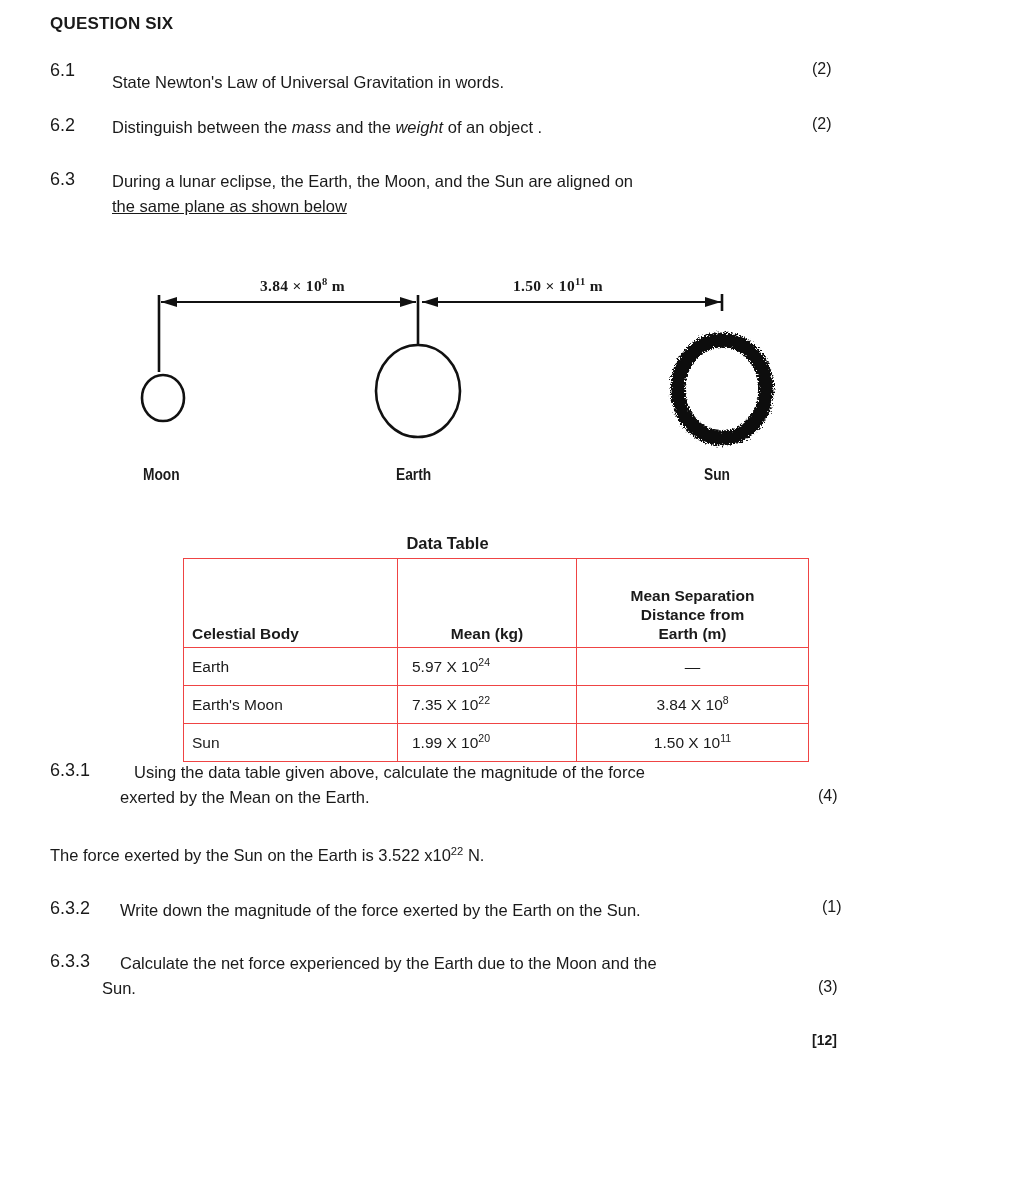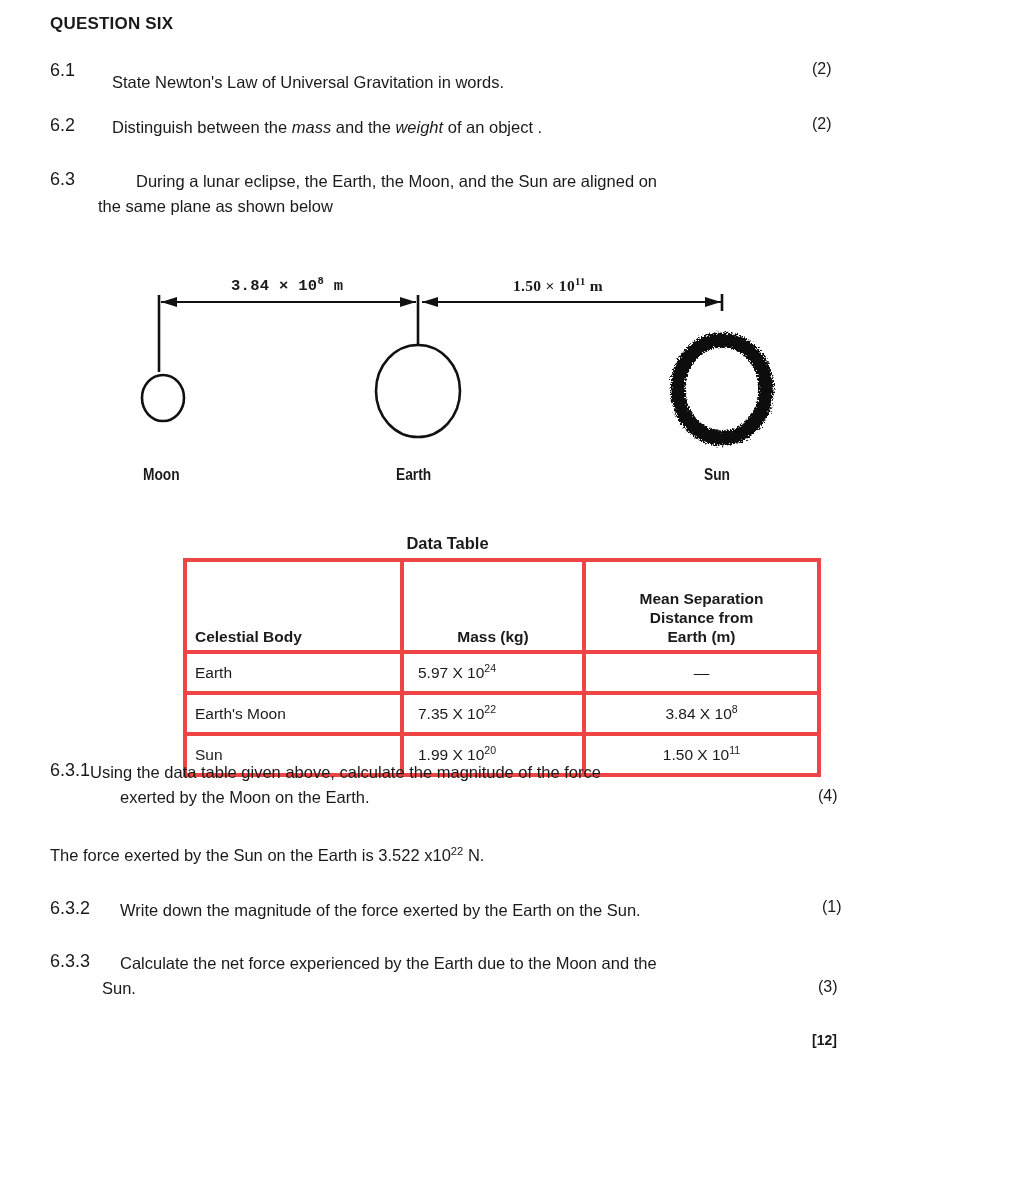--- a/index.html
+++ b/index.html
@@ -110,21 +110,21 @@
     left: 183px;
     top: 558px;
     width: 574px;
   }
   table.dt {
     border-collapse: collapse;
     width: 574px;
     table-layout: fixed;
   }
   table.dt th, table.dt td {
-    border: 4px solid #ef4444;
+    border: 1px solid #ef4444;
     font-size: 15.5px;
     padding: 4px 8px;
   }
   table.dt th {
     font-weight: bold;
     vertical-align: bottom;
     height: 80px;
     padding-bottom: 4px;
   }
   table.dt th.left  { text-align: left;   width: 197px; }
@@ -149,22 +149,22 @@
   <div class="marks" style="left:812px; top:60px;">(2)</div>
 
   <div class="qrow" style="top:115px;">
     <span class="qnum">6.2</span>
     <span class="qtext" style="margin-left:62px;"><span>Distinguish between the </span><em>mass</em><span> and the </span><em>weight</em><span> of an object .</span></span>
   </div>
   <div class="marks" style="left:812px; top:115px;">(2)</div>
 
   <div class="qrow" style="top:169px;">
     <span class="qnum">6.3</span>
-    <span class="qtext" style="margin-left:86px;">During a lunar eclipse, the Earth, the Moon, and the Sun are aligned on</span>
-    <span class="qtext" style="margin-left:48px;">the same plane as shown below</span>
+    <span class="qtext" style="margin-left:62px;">During a lunar eclipse, the Earth, the Moon, and the Sun are aligned on</span>
+    <span class="qtext" style="margin-left:62px;text-decoration:underline;">the same plane as shown below</span>
   </div>
 
   <div class="diagram">
 
     <svg width="1024" height="250" viewBox="0 0 1024 250" style="position:absolute; left:0; top:0;">
       <defs>
         <filter id="fuzz" x="-30%" y="-30%" width="160%" height="160%">
           <feTurbulence type="fractalNoise" baseFrequency="0.62" numOctaves="4" seed="7" result="noise"></feTurbulence>
           <feDisplacementMap in="SourceGraphic" in2="noise" scale="9" xChannelSelector="R" yChannelSelector="G"></feDisplacementMap>
         </filter>
@@ -189,37 +189,37 @@
       <ellipse cx="418" cy="136" rx="42" ry="46" fill="#ffffff" stroke="#111" stroke-width="2.6"></ellipse>
 
       <g filter="url(#fuzz)">
         <ellipse cx="722" cy="134" rx="44" ry="49" fill="none" stroke="#111" stroke-width="15"></ellipse>
         <ellipse cx="722" cy="134" rx="47" ry="52" fill="none" stroke="#111" stroke-width="7"></ellipse>
         <ellipse cx="722" cy="134" rx="41" ry="46" fill="none" stroke="#111" stroke-width="6"></ellipse>
       </g>
       <ellipse cx="722" cy="134" rx="36" ry="41" fill="#ffffff"></ellipse>
     </svg>
 
-    <div class="dim-label" style="left:231px; top:22px;font-family:Liberation Mono, monospace;"><span>3.84</span>&nbsp;<span>×</span>&nbsp;<span>10</span><sup>8</sup>&nbsp;<span>m</span></div>
+    <div class="dim-label" style="left:260px; top:22px;"><span>3.84</span>&nbsp;<span>×</span>&nbsp;<span>10</span><sup>8</sup>&nbsp;<span>m</span></div>
 
     <div class="dim-label" style="left:513px; top:22px;"><span>1.50</span>&nbsp;<span>×</span>&nbsp;<span>10</span><sup>11</sup>&nbsp;<span>m</span></div>
 
     <div class="body-label" style="left:143px; top:211px;">Moon</div>
     <div class="body-label" style="left:396px; top:211px;">Earth</div>
     <div class="body-label" style="left:704px; top:211px;">Sun</div>
   </div>
 
   <div class="table-caption">Data Table</div>
 
   <div class="dt-wrap">
     <table class="dt">
       <thead>
         <tr>
           <th class="left">Celestial Body</th>
-          <th class="mid">Mass (kg)</th>
+          <th class="mid">Mean (kg)</th>
           <th class="right">
             <div>Mean Separation</div>
             <div>Distance from</div>
             <div>Earth (m)</div>
           </th>
         </tr>
       </thead>
       <tbody>
         <tr>
           <td class="left">Earth</td>
@@ -235,22 +235,22 @@
           <td class="left">Sun</td>
           <td class="mid"><span>1.99 X 10</span><sup>20</sup></td>
           <td class="right"><span>1.50 X 10</span><sup>11</sup></td>
         </tr>
       </tbody>
     </table>
   </div>
 
   <div class="qrow" style="top:760px;">
     <span class="qnum">6.3.1</span>
-    <span class="qtext" style="margin-left:40px;">Using the data table given above, calculate the magnitude of the force</span>
-    <span class="qtext" style="margin-left:70px;">exerted by the Moon on the Earth.</span>
+    <span class="qtext" style="margin-left:84px;">Using the data table given above, calculate the magnitude of the force</span>
+    <span class="qtext" style="margin-left:70px;">exerted by the Mean on the Earth.</span>
   </div>
   <div class="marks" style="left:818px; top:787px;">(4)</div>
 
   <div class="para" style="top:843px;"><span>The force exerted by the Sun on the Earth is 3.522 x10</span><sup>22</sup><span> N.</span></div>
 
   <div class="qrow" style="top:898px;">
     <span class="qnum">6.3.2</span>
     <span class="qtext" style="margin-left:70px;">Write down the magnitude of the force exerted by the Earth on the Sun.</span>
   </div>
   <div class="marks" style="left:822px; top:898px;">(1)</div>

